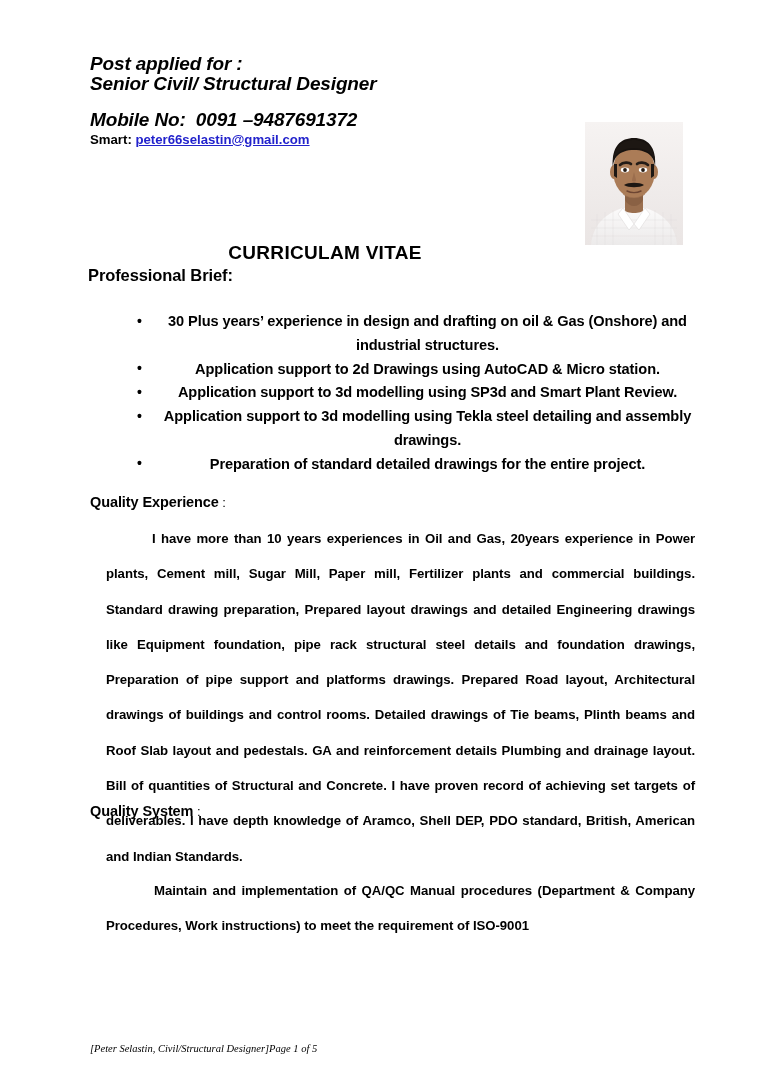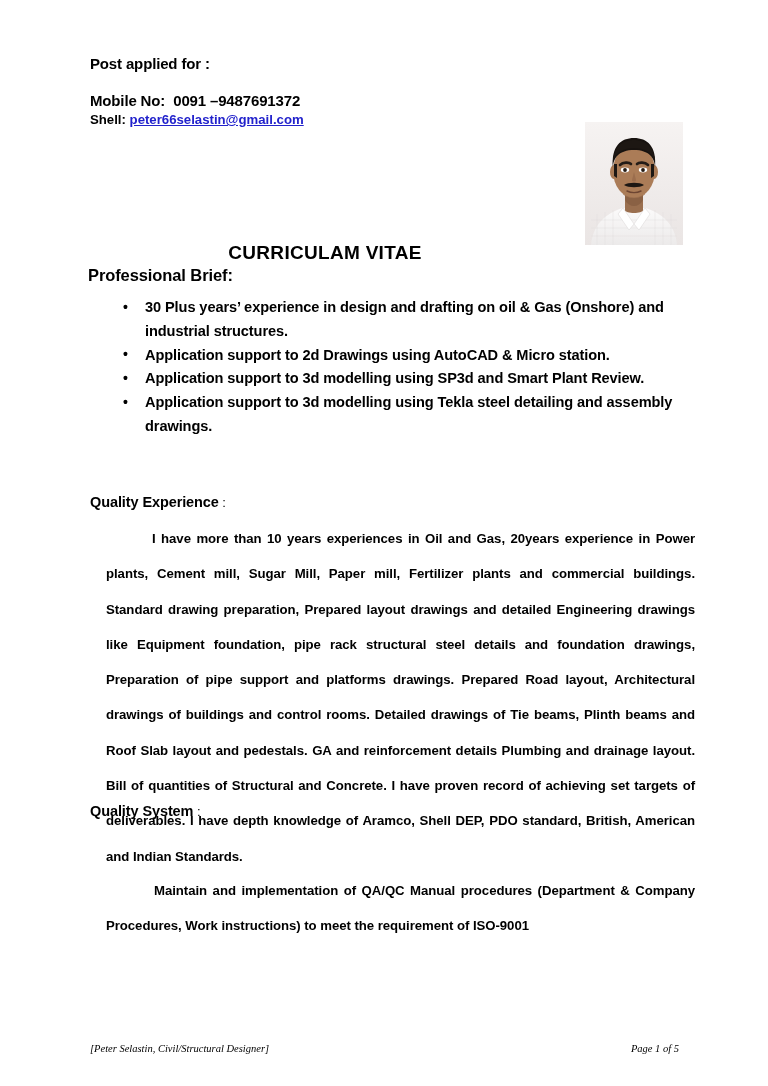--- a/index.html
+++ b/index.html
@@ -25,25 +25,26 @@
   }
 
   
   .header-block {
     position: absolute;
     left: 90px;
     top: 54px;
     width: 430px;
   }
   .hdr-line {
-    font-size: 15px;
+    font-size: 19px;
     font-weight: 700;
     line-height: 19.5px;
     letter-spacing: -0.15px;
     white-space: pre;
+    font-style: italic;
   }
   .hdr-gap { height: 17px; }
   .hdr-name {
     font-size: 13.6px;
     font-weight: 700;
     line-height: 20px;
     letter-spacing: 0.1px;
     white-space: pre;
   }
   .email-row {
@@ -103,23 +104,24 @@
     font-weight: 400;
     font-size: 13px;
   }
 
   
   .bullets {
     position: absolute;
     left: 122px;
     top: 296px;
     width: 560px;
-    margin: 0;
+    margin: 14px;
     padding: 0;
     list-style: none;
+    text-align: center;
   }
   .bullets li {
     position: relative;
     padding-left: 23px;
     font-size: 14.6px;
     font-weight: 700;
     line-height: 23.8px;
     letter-spacing: -0.1px;
     margin: 0;
   }
@@ -149,38 +151,39 @@
     text-indent: 48px;
   }
 
   
   .footer {
     position: absolute;
     left: 90px;
     top: 1043px;
     width: 589px;
     display: flex;
-    justify-content: space-between;
+    justify-content: flex-start;
     align-items: baseline;
     font-family: "Liberation Serif", serif;
     font-style: italic;
     font-size: 10.5px;
     color: #000000;
   }
 </style>
 </head>
 <body>
 
 <div class="page">
 
   <div class="header-block">
     <div class="hdr-line">Post applied for :</div>
+    <div class="hdr-line">Senior Civil/ Structural Designer</div>
     <div class="hdr-gap"></div>
     <div class="hdr-line">Mobile No:  0091 –9487691372</div>
-    <div class="email-row"><span>Shell: </span><a class="email-link" href="#">peter66selastin@gmail.com</a></div>
+    <div class="email-row"><span>Smart: </span><a class="email-link" href="#">peter66selastin@gmail.com</a></div>
   </div>
 
   <div class="photo-frame">
     <svg width="98" height="123" viewBox="0 0 98 123" aria-hidden="true">
       <defs>
         <linearGradient id="bgGrad" x1="0" y1="0" x2="0" y2="1">
           <stop offset="0%" stop-color="#f6f3f2"></stop>
           <stop offset="100%" stop-color="#eae5e4"></stop>
         </linearGradient>
         <linearGradient id="shirtGrad" x1="0" y1="0" x2="0" y2="1">
@@ -248,20 +251,21 @@
 
   <div class="cv-title">CURRICULAM VITAE</div>
 
   <div class="sec-head-lg" style="top:266px;">Professional Brief:</div>
 
   <ul class="bullets">
     <li>30 Plus years’ experience in design and drafting on oil &amp; Gas (Onshore) and industrial structures.</li>
     <li>Application support to 2d Drawings using AutoCAD &amp; Micro station.</li>
     <li>Application support to 3d modelling using SP3d and Smart Plant Review.</li>
     <li>Application support to 3d modelling using Tekla  steel detailing and assembly drawings.</li>
+    <li>Preparation of standard detailed drawings for the entire project.</li>
   </ul>
 
   <div class="sec-head-md" style="top:494px;"><span>Quality Experience</span><span class="colon"> :</span></div>
 
   <p class="para" style="top:505px;">I have more than 10 years experiences in Oil and Gas, 20years experience in Power plants, Cement mill, Sugar Mill, Paper mill, Fertilizer plants and commercial buildings. Standard drawing preparation, Prepared layout drawings and detailed Engineering drawings like Equipment foundation, pipe rack structural steel details and foundation drawings, Preparation of pipe support and platforms drawings. Prepared Road layout, Architectural drawings of buildings and control rooms. Detailed drawings of Tie beams, Plinth beams and Roof Slab layout and pedestals. GA and reinforcement details Plumbing and drainage layout. Bill of quantities of Structural and Concrete. I have proven record of achieving set targets of deliverables. I have depth knowledge of Aramco, Shell DEP, PDO standard, British, American and Indian Standards.</p>
 
   <div class="sec-head-md" style="top:803px;"><span>Quality System</span><span class="colon"> :</span></div>
 
   <p class="para para-qs" style="top:857px;">Maintain and implementation of QA/QC Manual procedures (Department &amp; Company Procedures, Work instructions) to meet the requirement of ISO-9001</p>
 

